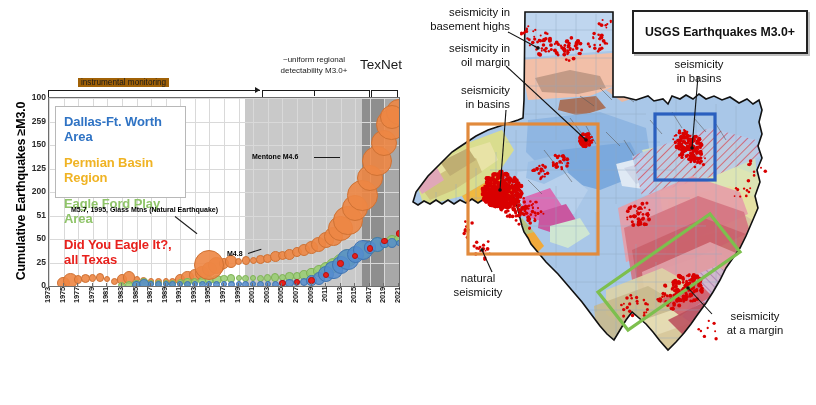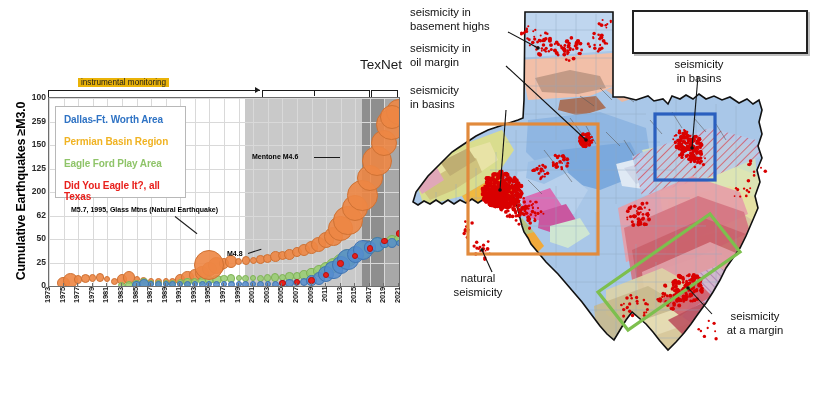--- a/index.html
+++ b/index.html
@@ -45,21 +45,21 @@
   .bub.green{background:rgba(150,204,110,.85);border:1px solid #7fb255;}
   .bub.blue{background:rgba(83,140,206,.85);border:1px solid #3f74b2;}
   .bub.red{background:#e8201c;border:1px solid #b5120f;}
 
   
   #legend{
     position:absolute;left:6px;top:8px;width:131px;height:92px;
     background:#fff;border:1px solid #b8b8b8;box-sizing:border-box;
     padding:7px 0 0 8px;
   }
-  #legend div{font-size:10px;font-weight:bold;margin-bottom:11px;letter-spacing:-.1px;}
+  #legend div{font-size:13px;font-weight:bold;margin-bottom:11px;letter-spacing:-.1px;}
   .lg-dfw{color:#2f73c4;}
   .lg-pbr{color:#f0b323;}
   .lg-efp{color:#8fc469;}
   .lg-dyf{color:#e8201c;}
 
   
   .ann{position:absolute;font-size:7px;font-weight:bold;color:#000;white-space:nowrap;}
   #ann-glass{left:22px;top:108px;}
   #ann-mentone{left:203px;top:55px;}
   #ann-m48{left:178px;top:152px;}
@@ -83,21 +83,21 @@
   .brk{position:absolute;border-top:1.1px solid #1b1b1b;height:6px;}
   .brk::before,.brk::after{
     content:"";position:absolute;top:0;width:1.1px;height:6px;background:#1b1b1b;
   }
   .brk::before{left:0;}.brk::after{right:0;}
   .brk.noright::after{display:none;}
   .midtick{position:absolute;width:1.1px;height:6px;background:#1b1b1b;}
 
   #lbl-instr{
     position:absolute;left:78px;top:78px;font-size:8.2px;color:#1b1b1b;
-    background:#eab308;padding:0 3px;text-align:center;
+    background:#a16207;padding:0 3px;text-align:center;
   }
   #lbl-uni{
     position:absolute;left:266px;top:55px;width:96px;text-align:center;
     font-size:8px;color:#1b1b1b;line-height:10.5px;
   }
   #lbl-texnet{
     position:absolute;left:360px;top:57px;font-size:13.5px;color:#1b1b1b;
   }
   .arrowhead{
     position:absolute;width:0;height:0;
@@ -114,50 +114,54 @@
     background:#fff;border:2.2px solid #222;box-sizing:border-box;
     display:flex;flex-direction:column;align-items:center;justify-content:center;
     box-shadow:2px 2px 0 rgba(0,0,0,.25);
   }
   #title-box span{font-size:12.3px;font-weight:bold;color:#111;line-height:15px;}
 
   .mlbl{
     position:absolute;font-size:11.3px;color:#111;line-height:13.5px;
     white-space:nowrap;
   }
-  .mlbl.r{}
+  .mlbl.r{text-align:right;}
   .mlbl.c{text-align:center;}
 </style>
 </head>
 <body>
 
 <div id="root">
 
   <div id="chart-panel">
 
     <div class="ytitle">Cumulative Earthquakes ≥M3.0</div>
 
     <div id="ytick-col">
         <div class="ytick" style="top: 281px;">0</div>
         <div class="ytick" style="top: 257.5px;">25</div>
         <div class="ytick" style="top: 234px;">50</div>
-        <div class="ytick" style="top: 210.5px;">62</div>
+        <div class="ytick" style="top: 210.5px;">51</div>
         <div class="ytick" style="top: 187px;">200</div>
         <div class="ytick" style="top: 163.5px;">125</div>
         <div class="ytick" style="top: 140px;">150</div>
         <div class="ytick" style="top: 116.5px;">259</div>
         <div class="ytick" style="top: 93px;">100</div>
       </div>
 
     <div class="brk noright" style="left:48px;top:90px;width:212px;"></div>
     <div class="arrowhead" style="left:255px;top:87px;"></div>
     <div id="lbl-instr">instrumental monitoring</div>
 
     <div class="brk" style="left:262px;top:90px;width:108px;"></div>
     <div class="midtick" style="left:314px;top:90px;"></div>
+    <div id="lbl-uni">
+      <span>~uniform regional</span><br>
+      <span>detectability M3.0+</span>
+    </div>
 
     <div class="brk" style="left:371px;top:90px;width:27px;"></div>
     <div id="lbl-texnet">TexNet</div>
 
     <div id="plot">
       <div class="shade light" style="left:196px;width:154px;"></div>
       <div class="shade dark" style="left:313px;width:22px;"></div>
       <div class="shade mid" style="left:335px;width:15px;"></div>
 
       <div class="gl h" style="top: 164.5px;"></div>
@@ -1817,20 +1821,21 @@
         <circle cx="128" cy="48" r="1.8"></circle>
         <circle cx="176" cy="140" r="1.8"></circle>
         <circle cx="90" cy="190" r="1.8"></circle>
         <circle cx="282" cy="148" r="1.8"></circle>
         <circle cx="72" cy="250" r="1.8"></circle>
         <circle cx="278" cy="288" r="1.8"></circle>
       </g>
     </svg>
 
     <div id="title-box">
+      <span>USGS Earthquakes M3.0+</span>
     </div>
 
     <div class="mlbl r" style="left:0px;top:6px;width:100px;">
       <span>seismicity in</span><br>
       <span>basement highs</span>
     </div>
     <div class="mlbl r" style="left:0px;top:42px;width:100px;">
       <span>seismicity in</span><br>
       <span>oil margin</span>
     </div>

